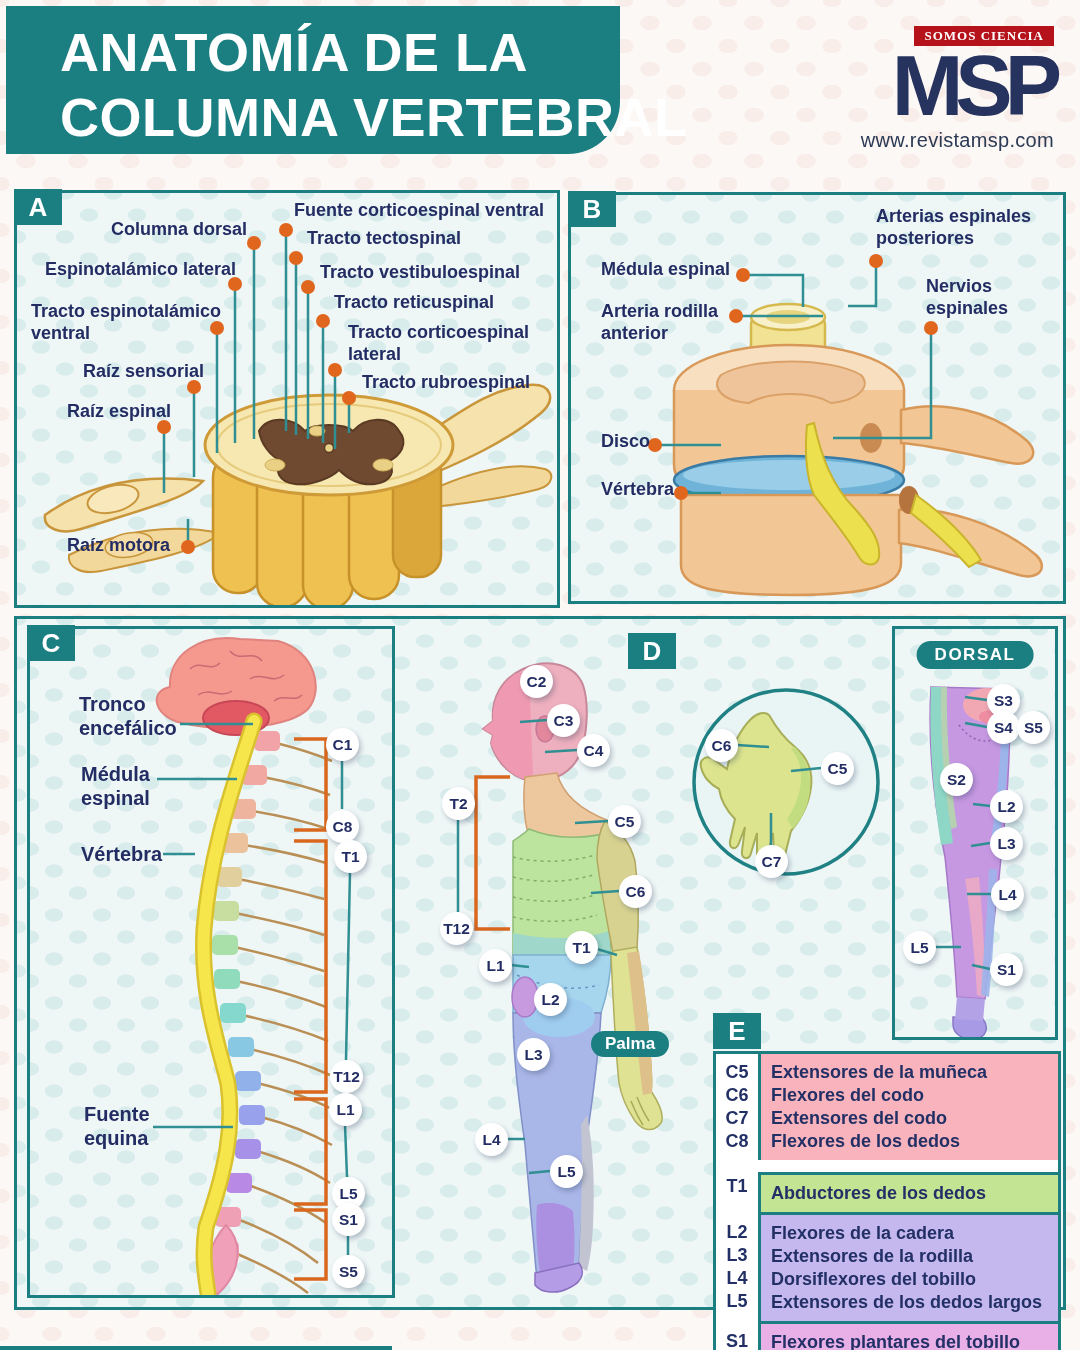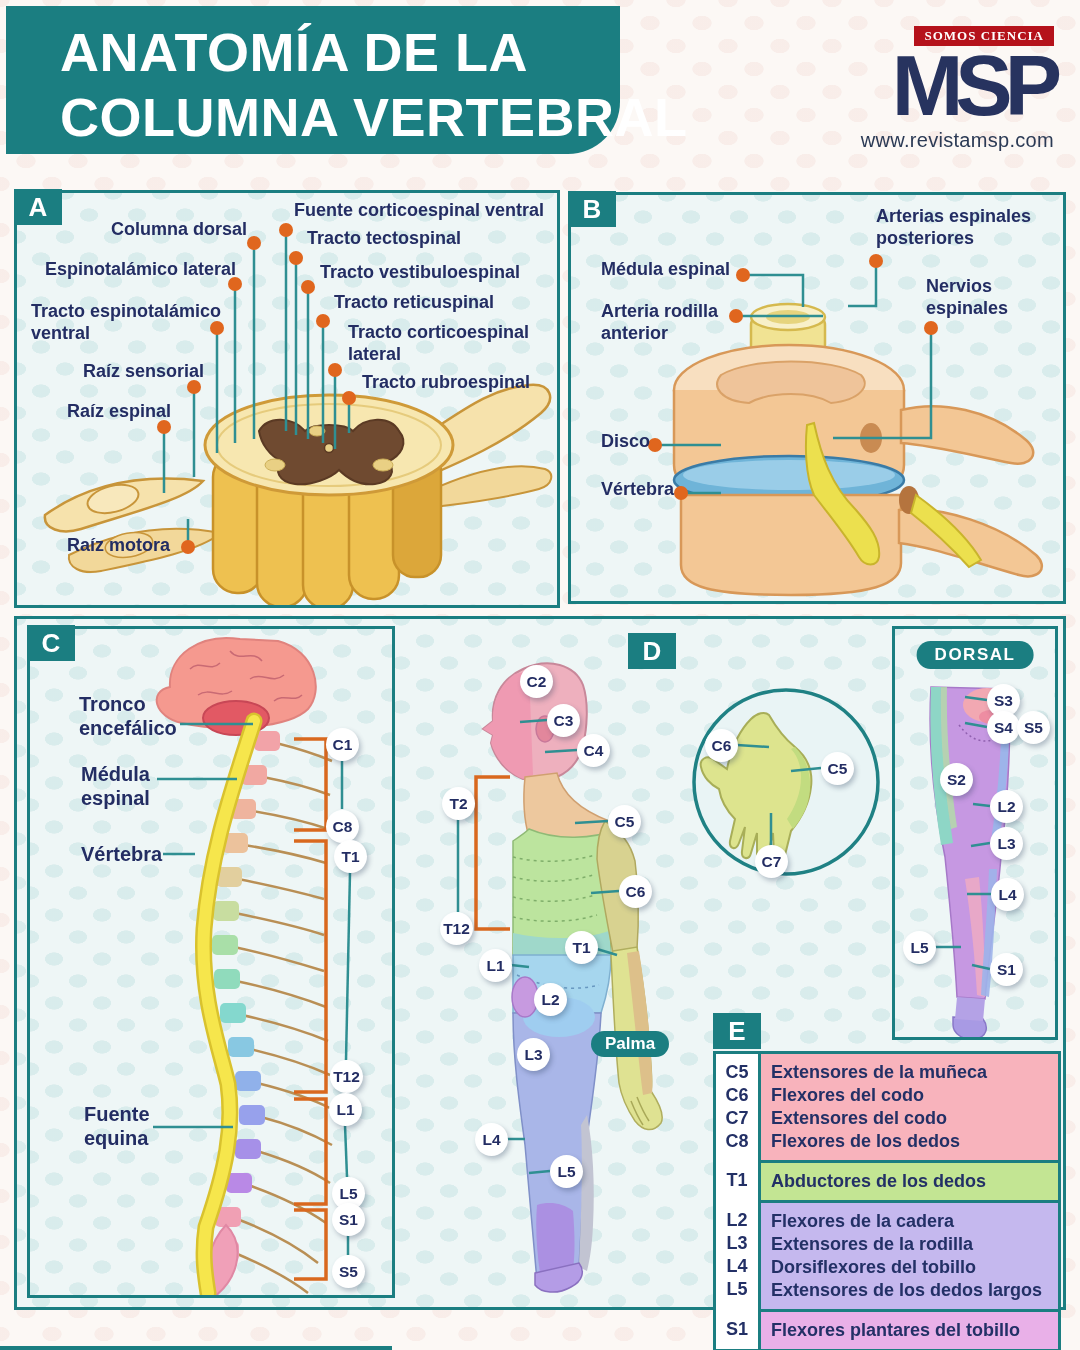--- a/index.html
+++ b/index.html
@@ -41,21 +41,21 @@
   .footer{position:absolute;left:0;top:1310px;width:392px;height:40px;background:#1b7e81;color:#fff;
           display:flex;align-items:center;padding-left:46px;box-sizing:border-box;
           font-size:22px;font-weight:bold;z-index:3;margin-top:36px;}
   
   .etable{position:absolute;left:696px;top:432px;width:348px;border:3px solid #1b7e81;background:#fff;box-sizing:border-box;z-index:6;}
   .egroup{display:flex;}
   .ekeys{width:42px;background:#fff;display:flex;flex-direction:column;justify-content:center;align-items:center;padding:7px 0;}
   .evals{flex:1;border-left:3px solid #1b7e81;padding:7px 0 7px 10px;}
   .egroup:not(:first-child) .evals{border-top:3px solid #1b7e81;}
   .ekeys div,.evals div{line-height:23px;font-size:18px;font-weight:bold;color:#233066;white-space:pre;}
-  .g0 .evals{background:#f8b3bc;} .g1 .evals{background:#c3e593;}
+  .g0 .evals{background:#f8b3bc;} .g1 .evals{background:#c3e593;margin-top:12px;}
   .g2 .evals{background:#c5b8ee;} .g3 .evals{background:#e9b0e8;}
 </style>
 </head>
 <body>
 
 <div class="canvas">
 
   <div class="header">
     <div class="title">ANATOMÍA DE LA
 COLUMNA VERTEBRAL</div>

